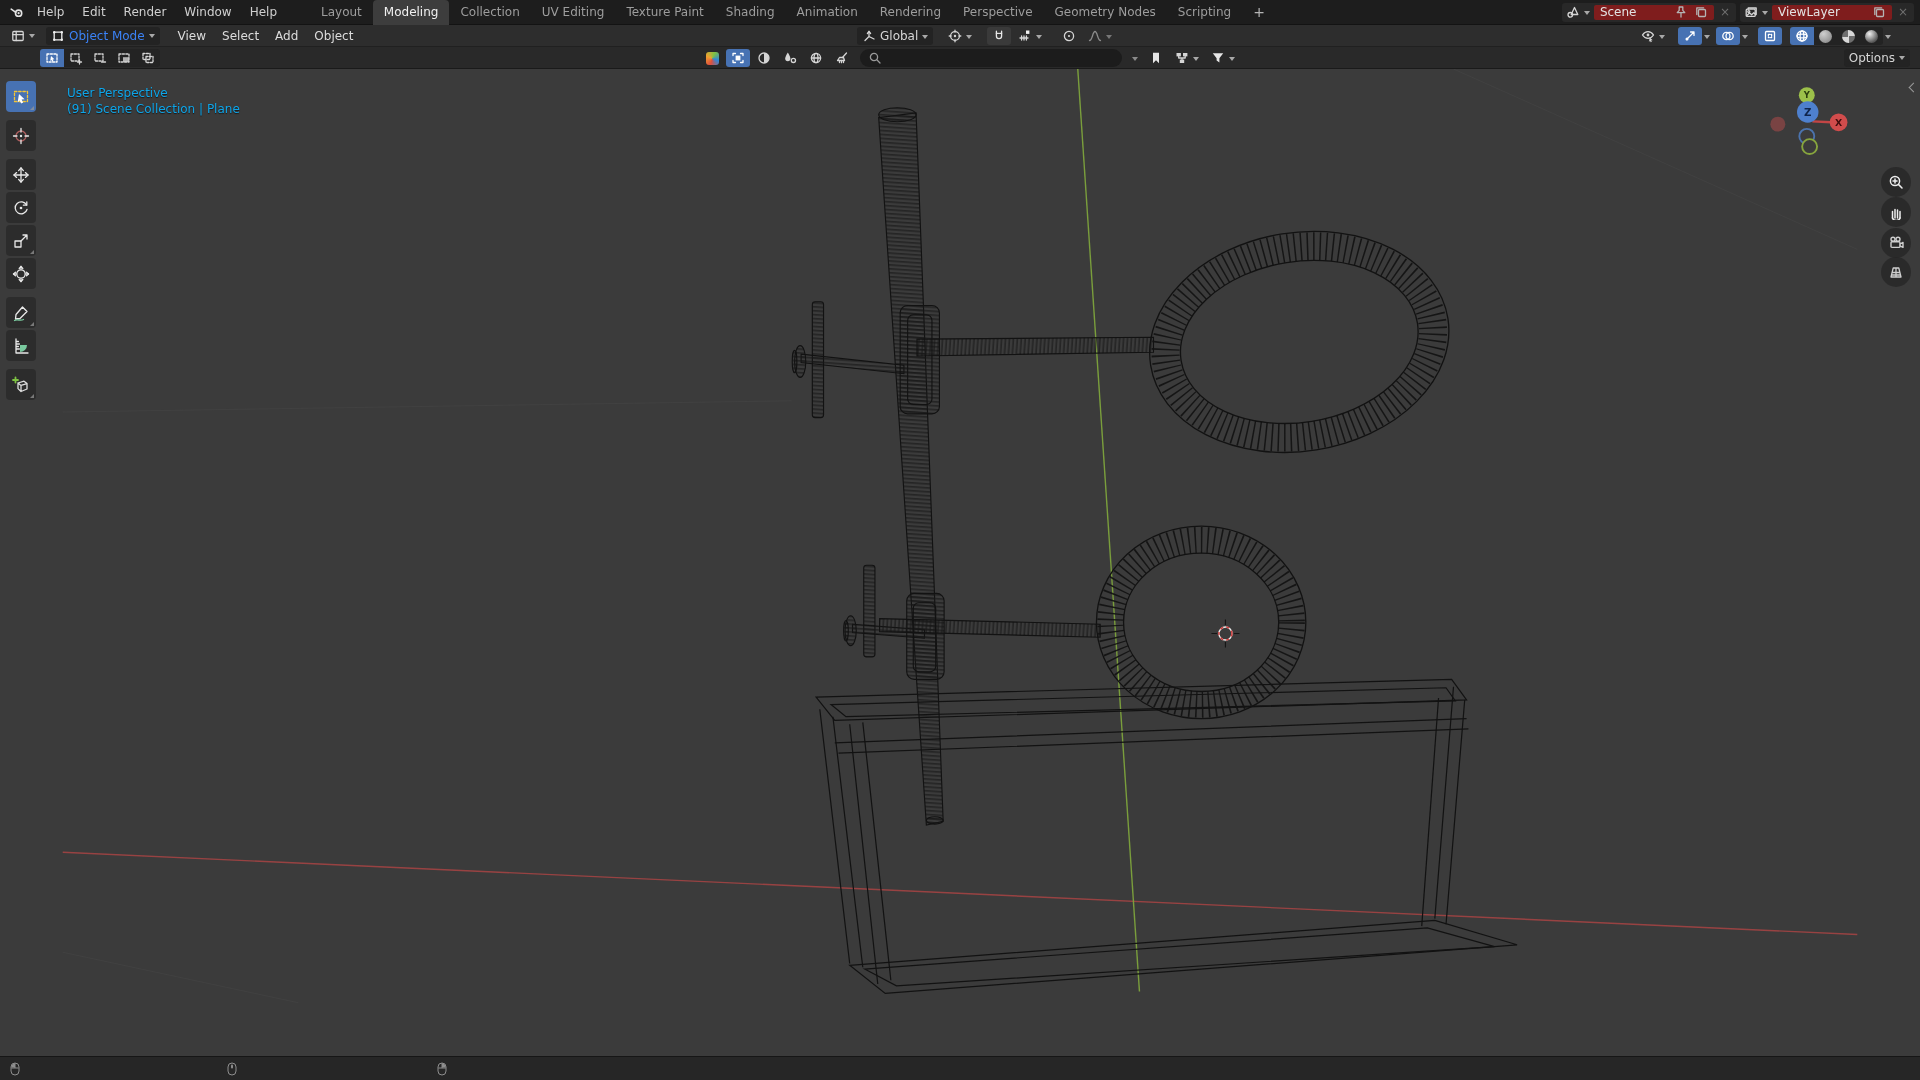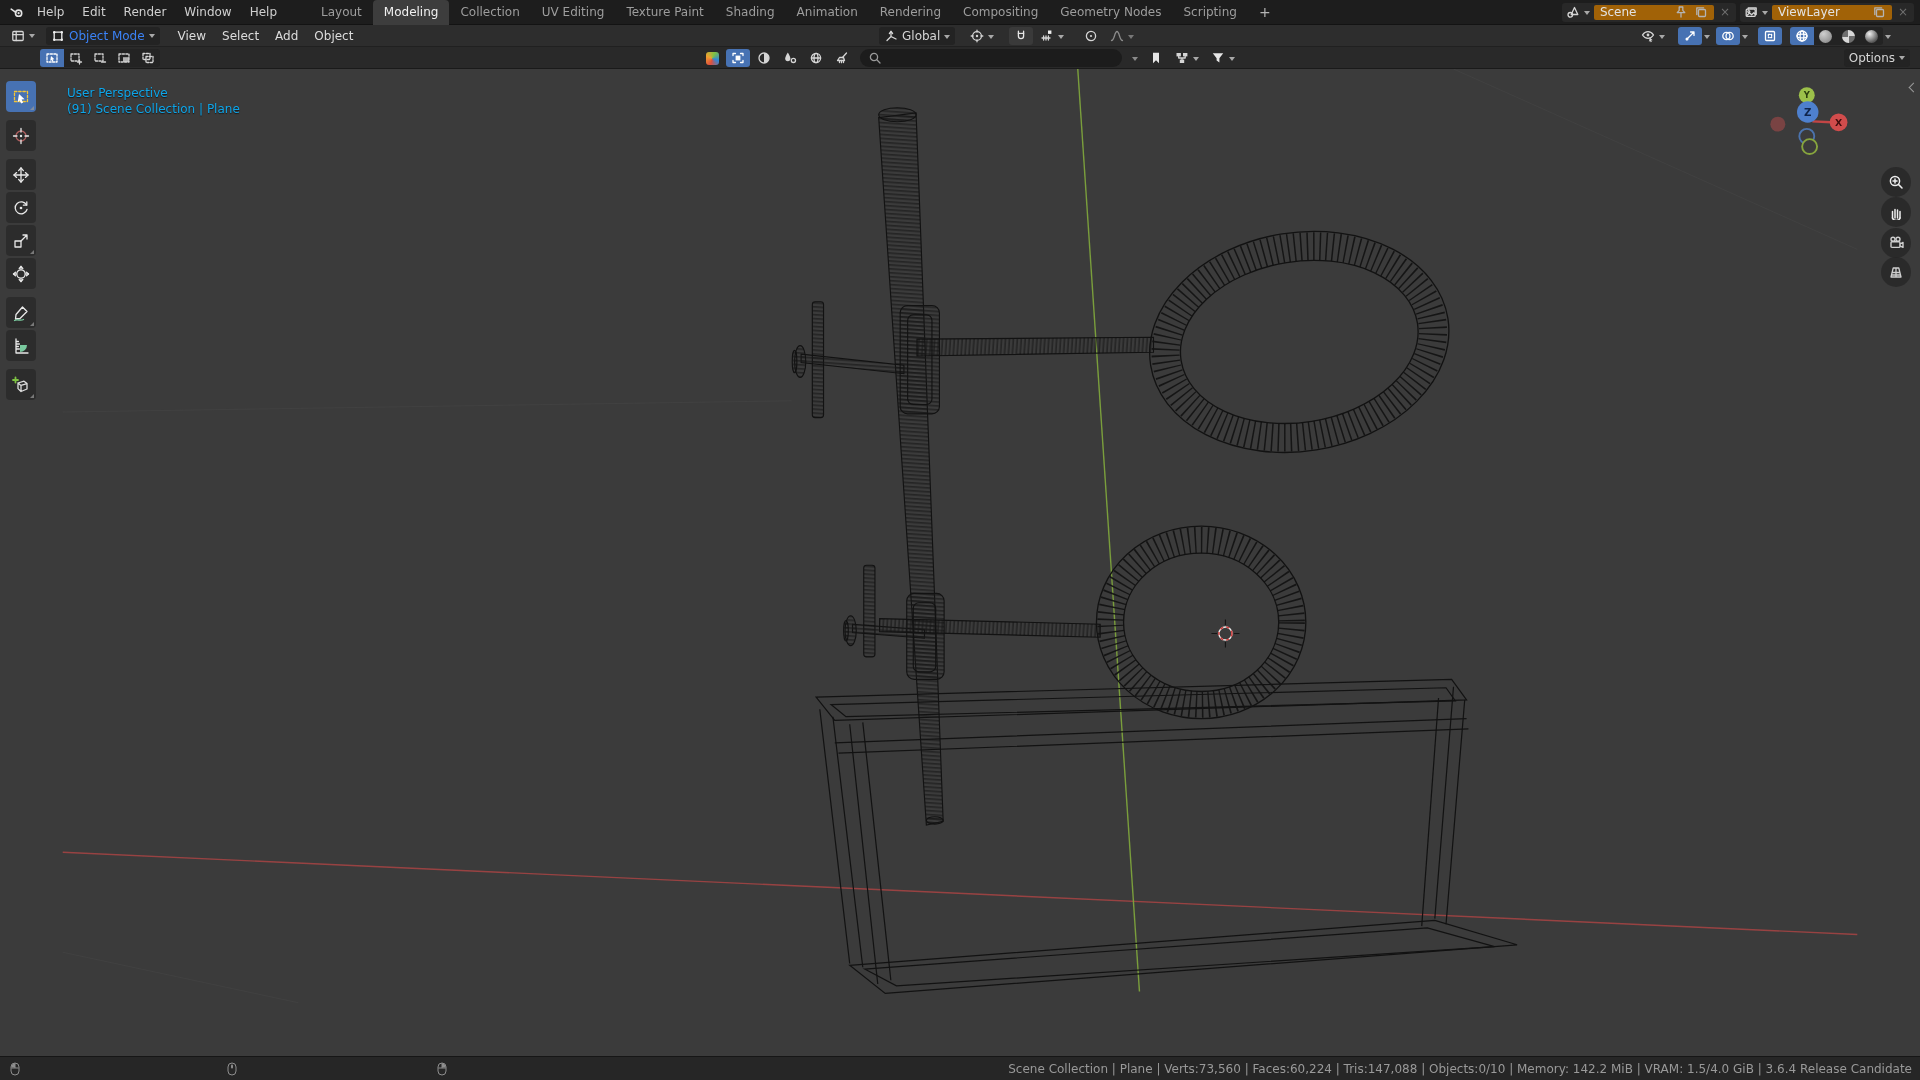--- a/index.html
+++ b/index.html
@@ -16,21 +16,21 @@
   
   .topbar { height:25px; background:#1d1d1d; display:flex; align-items:center; padding:0 6px; border-bottom:1px solid #131313; }
   .logo { width:22px; height:18px; display:flex; align-items:center; justify-content:center; color:#e4e4e4; }
   .menu-item { padding:2px 9px; color:#cfcfcf; border-radius:3px; cursor:default; }
   .tabs { display:flex; align-items:center; margin-left:24px; }
   .tab { padding:3px 11px; color:#9d9d9d; border-radius:4px 4px 0 0; height:25px; display:flex; align-items:center; }
   .tab.active { background:#3d3d3d; color:#f1f1f1; }
   .tab.add { color:#b5b5b5; font-size:14px; }
   .topbar-right { margin-left:auto; display:flex; align-items:center; gap:4px; }
   .id-widget { display:flex; align-items:center; background:#282828; border-radius:3px; height:19px; padding:0 4px; gap:4px; }
-  .id-widget .field { background:#a16207; border-radius:2px; height:15px; display:flex; align-items:center; padding:0 6px; min-width:120px; gap:6px; }
+  .id-widget .field { background:#7f1d1d; border-radius:2px; height:15px; display:flex; align-items:center; padding:0 6px; min-width:120px; gap:6px; }
   .id-widget .field span.val { flex:1; color:#e3e3e3; }
   .xbtn { color:#6f6f6f; padding:0 2px; }
 
   
   .vp-header { height:22px; background:#2d2d2d; display:flex; align-items:center; padding:0 6px; border-bottom:1px solid #202020; position:relative; }
   .tool-header { height:22px; background:#292929; display:flex; align-items:center; padding:0 6px; border-bottom:1px solid #1a1a1a; position:relative; }
   .hbtn { display:inline-flex; align-items:center; gap:4px; height:18px; padding:0 5px; border-radius:3px; background:transparent; }
   .hbtn.box { background:#232323; }
   .hbtn.on  { background:#4772b3; color:#fff; }
   .hmenu { padding:2px 8px; color:#dcdcdc; }
@@ -86,21 +86,21 @@
 
   <div class="tabs">
     <div class="tab">Layout</div>
     <div class="tab active">Modeling</div>
     <div class="tab">Collection</div>
     <div class="tab">UV Editing</div>
     <div class="tab">Texture Paint</div>
     <div class="tab">Shading</div>
     <div class="tab">Animation</div>
     <div class="tab">Rendering</div>
-    <div class="tab">Compositing</div>
+    <div class="tab">Perspective</div>
     <div class="tab">Geometry Nodes</div>
     <div class="tab">Scripting</div>
     <div class="tab add">+</div>
   </div>
 
   <div class="topbar-right">
     <div class="id-widget">
       <svg class="ic" viewBox="0 0 14 14">
           <g class="stroke">
         <path d="M8.5,2.5 L11.8,9.5 H5.2 Z"></path>
@@ -170,21 +170,21 @@
         <circle class="fill" cx="10.8" cy="10.8" r="1.2" style="fill:#efefef"></circle>
       </svg>
     <span style="color:#3b82f6">Object Mode</span>
     <span class="caret"></span>
   </div>
   <div class="hmenu" style="margin-left:10px">View</div>
   <div class="hmenu">Select</div>
   <div class="hmenu">Add</div>
   <div class="hmenu">Object</div>
 
-  <div class="abs" style="left:879px">
+  <div class="abs" style="left:857px">
     <div class="hbtn box">
       <svg class="ic" viewBox="0 0 14 14">
           <g class="stroke">
         <path d="M3,11.5 L7,7.5 L7,2.5 M7,7.5 L12,10"></path>
             <path d="M7,2.5 l-1.6,2 M7,2.5 l1.6,2"></path>
           </g>
         </svg>
       <span>Global</span>
       <span class="caret"></span>
     </div>
@@ -662,14 +662,13 @@
         <rect x="4" y="2.5" width="2" height="4" rx="1" fill="#8d8d8d"></rect>
       </svg>
   </span>
   <span class="mouse-hint" style="left:437px">
     <svg width="10" height="14" viewBox="0 0 10 14">
         <rect x="1" y="1" width="8" height="12" rx="4" fill="none" stroke="#8d8d8d"></rect>
         <path d="M1.3,6 H8.7 M5,1 V6" stroke="#8d8d8d" fill="none"></path>
         <path d="M8.6,5.6 V5 a3.6,3.6 0 0 0 -3.6-3.6 V5.6 Z" fill="#8d8d8d"></path>
       </svg>
   </span>
-  <span class="info">Scene Collection | Plane | Verts:73,560 | Faces:60,224 | Tris:147,088 | Objects:0/10 | Memory: 142.2 MiB | VRAM: 1.5/4.0 GiB | 3.6.4 Release Candidate</span>
 </div>
 
 </body></html>

